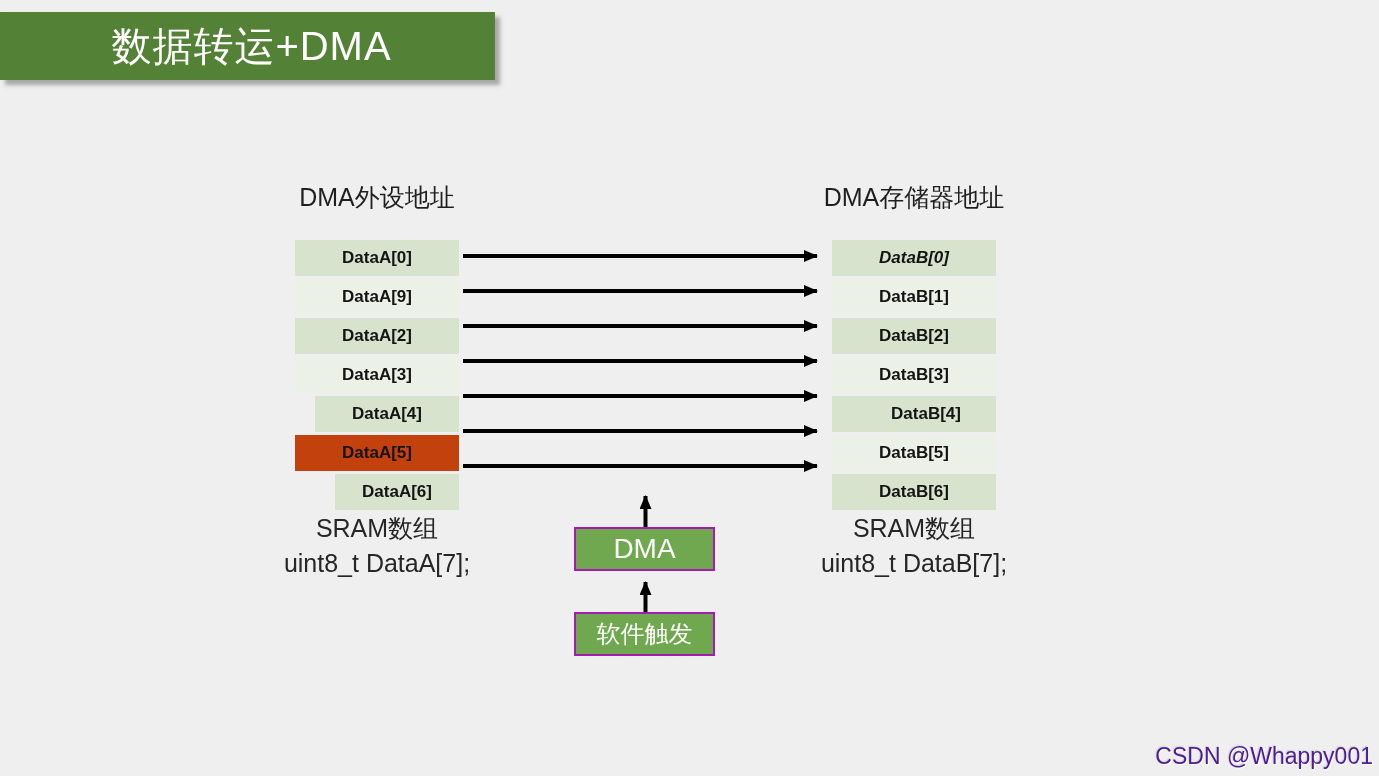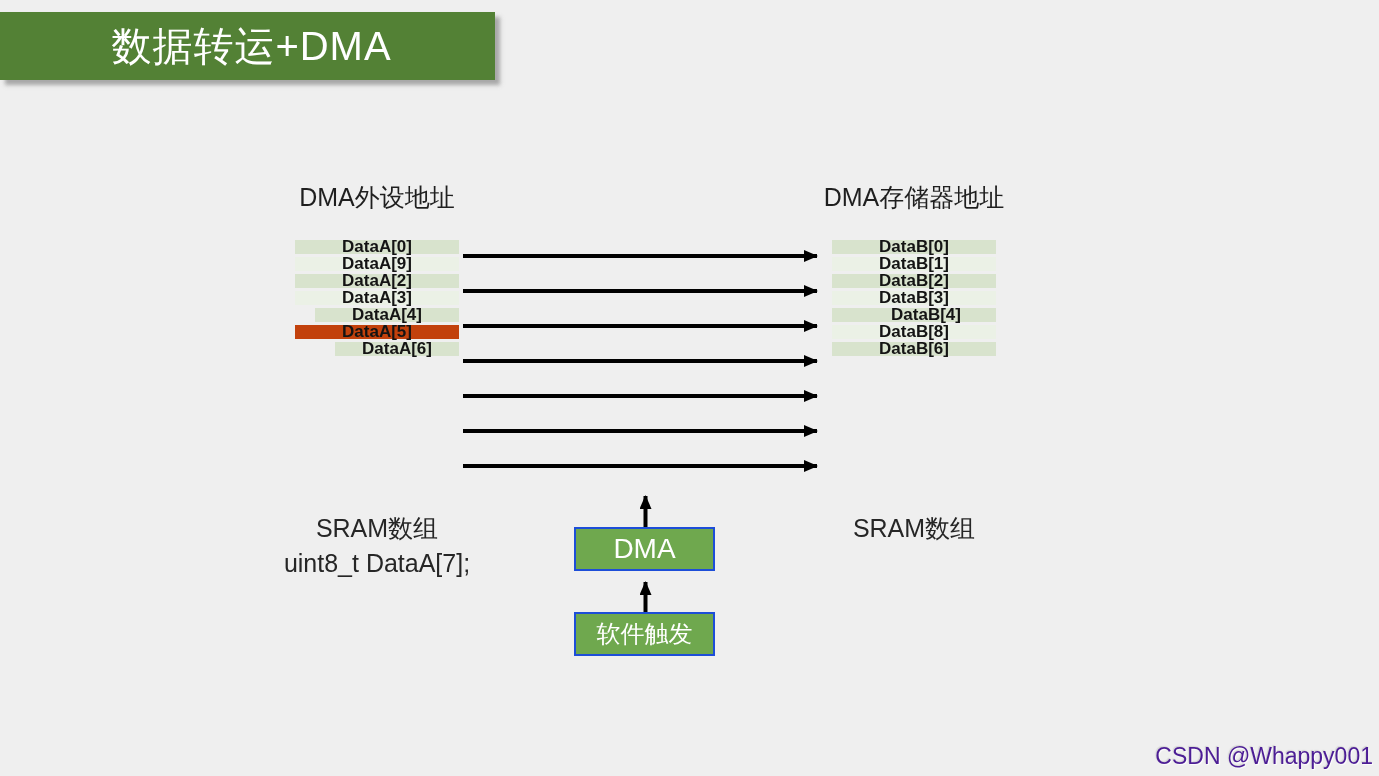--- a/index.html
+++ b/index.html
@@ -31,33 +31,33 @@
     text-align: center; font-size: 25px; color: #1f1f1f;
   }
   .col-header.left  { left: 247px; }
   .col-header.right { left: 784px; }
 
   
   .array-col { position: absolute; top: 240px; width: 164px; }
   .array-col.left  { left: 295px; }
   .array-col.right { left: 832px; }
   .cell {
-    height: 14px; margin-bottom: 3px;
+    height: 36px; margin-bottom: 3px;
     display: flex; align-items: center; justify-content: center;
     font-size: 17px; font-weight: bold; color: #141414;
   }
 
   
   svg.arrows { position: absolute; left: 0; top: 0; width: 1379px; height: 776px; pointer-events: none; }
   svg.arrows line { stroke: #000; stroke-width: 4; }
 
   
   .proc-box {
     position: absolute; left: 574px; width: 141px; height: 44px;
-    background: #6fa84e; border: 2px solid #1d4ed8;
+    background: #6fa84e; border: 2px solid #a21caf;
     display: flex; align-items: center; justify-content: center;
     color: #ffffff;
   }
   .proc-box.dma    { top: 527px; font-size: 28px; }
   .proc-box.trigger{ top: 612px; font-size: 24px; }
 
   
   .sram-note {
     position: absolute; top: 511px; width: 280px;
     text-align: center; font-size: 25px; color: #262626; line-height: 35px;
@@ -105,40 +105,41 @@
       <div class="cell" style="background: rgb(216, 227, 205);">DataA[0]</div>
       <div class="cell" style="background: rgb(235, 241, 230);">DataA[9]</div>
       <div class="cell" style="background: rgb(216, 227, 205);">DataA[2]</div>
       <div class="cell" style="background: rgb(235, 241, 230);">DataA[3]</div>
       <div class="cell" style="background: rgb(216, 227, 205); margin-left: 20px;">DataA[4]</div>
       <div class="cell" style="background: #c2410c;">DataA[5]</div>
       <div class="cell" style="background: rgb(216, 227, 205); margin-left: 40px;">DataA[6]</div>
     </div>
 
   <div class="array-col right">
-      <div class="cell" style="background: rgb(216, 227, 205);">DataB[0]</div>
+      <div class="cell" style="background: rgb(216, 227, 205); font-style: italic;">DataB[0]</div>
       <div class="cell" style="background: rgb(235, 241, 230);">DataB[1]</div>
       <div class="cell" style="background: rgb(216, 227, 205);">DataB[2]</div>
       <div class="cell" style="background: rgb(235, 241, 230);">DataB[3]</div>
       <div class="cell" style="background: rgb(216, 227, 205); padding-left: 24px;">DataB[4]</div>
-      <div class="cell" style="background: rgb(235, 241, 230);">DataB[8]</div>
+      <div class="cell" style="background: rgb(235, 241, 230);">DataB[5]</div>
       <div class="cell" style="background: rgb(216, 227, 205);">DataB[6]</div>
     </div>
 
   <div class="proc-box dma">
     <span>DMA</span>
   </div>
 
   <div class="proc-box trigger">
     <span>软件触发</span>
   </div>
 
   <div class="sram-note left">
     <div>SRAM数组</div>
     <div>uint8_t DataA[7];</div>
   </div>
   <div class="sram-note right">
     <div>SRAM数组</div>
+    <div>uint8_t DataB[7];</div>
   </div>
 
   <div class="watermark">CSDN @Whappy001</div>
 
 </div>
 
 </body></html>

